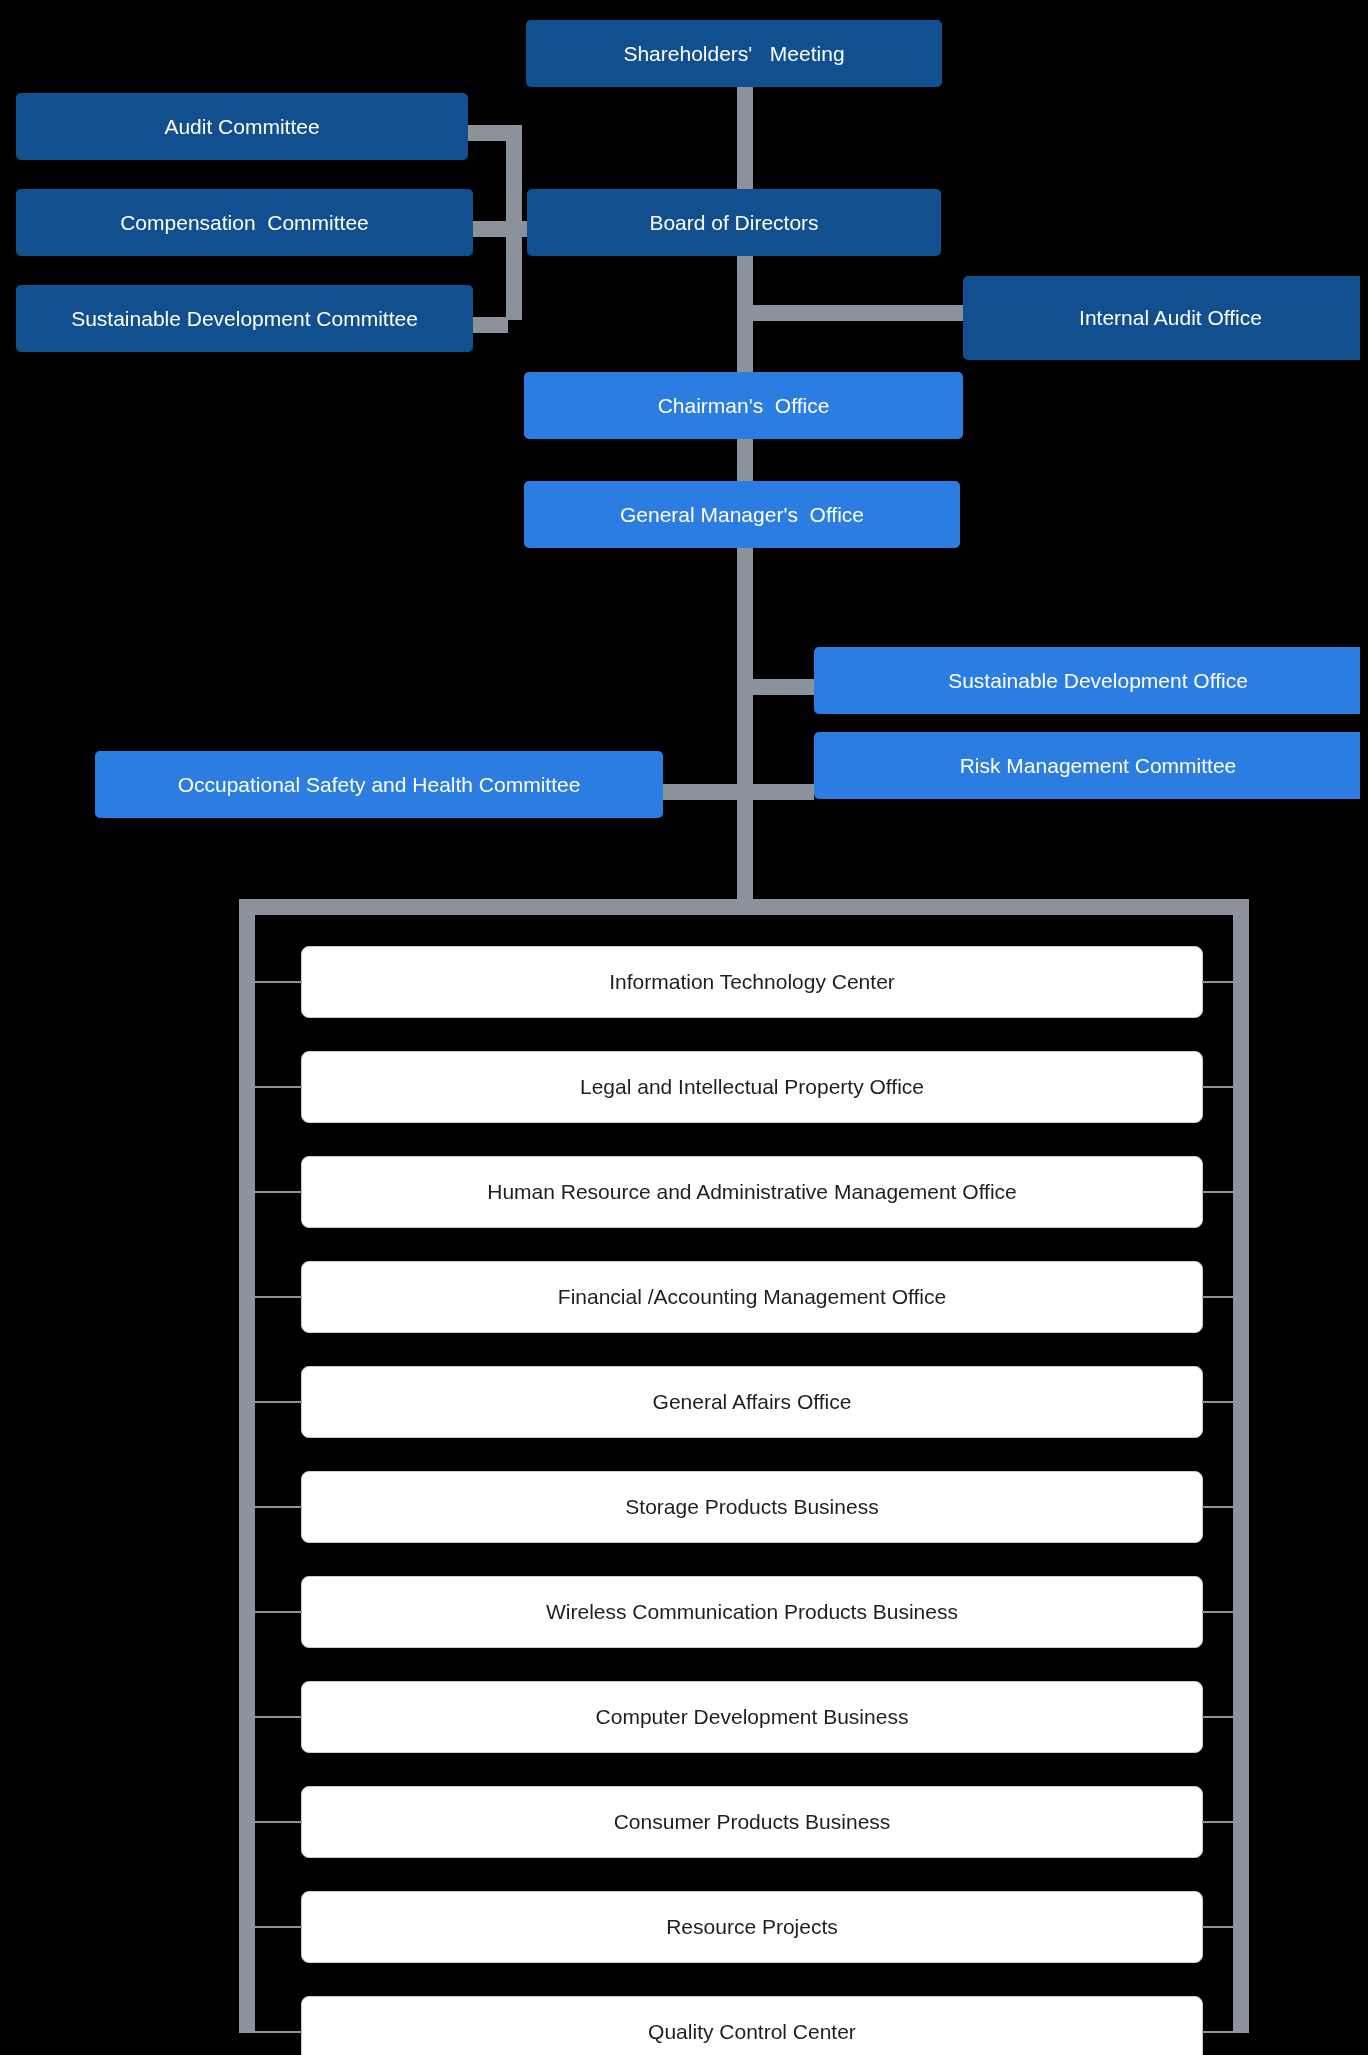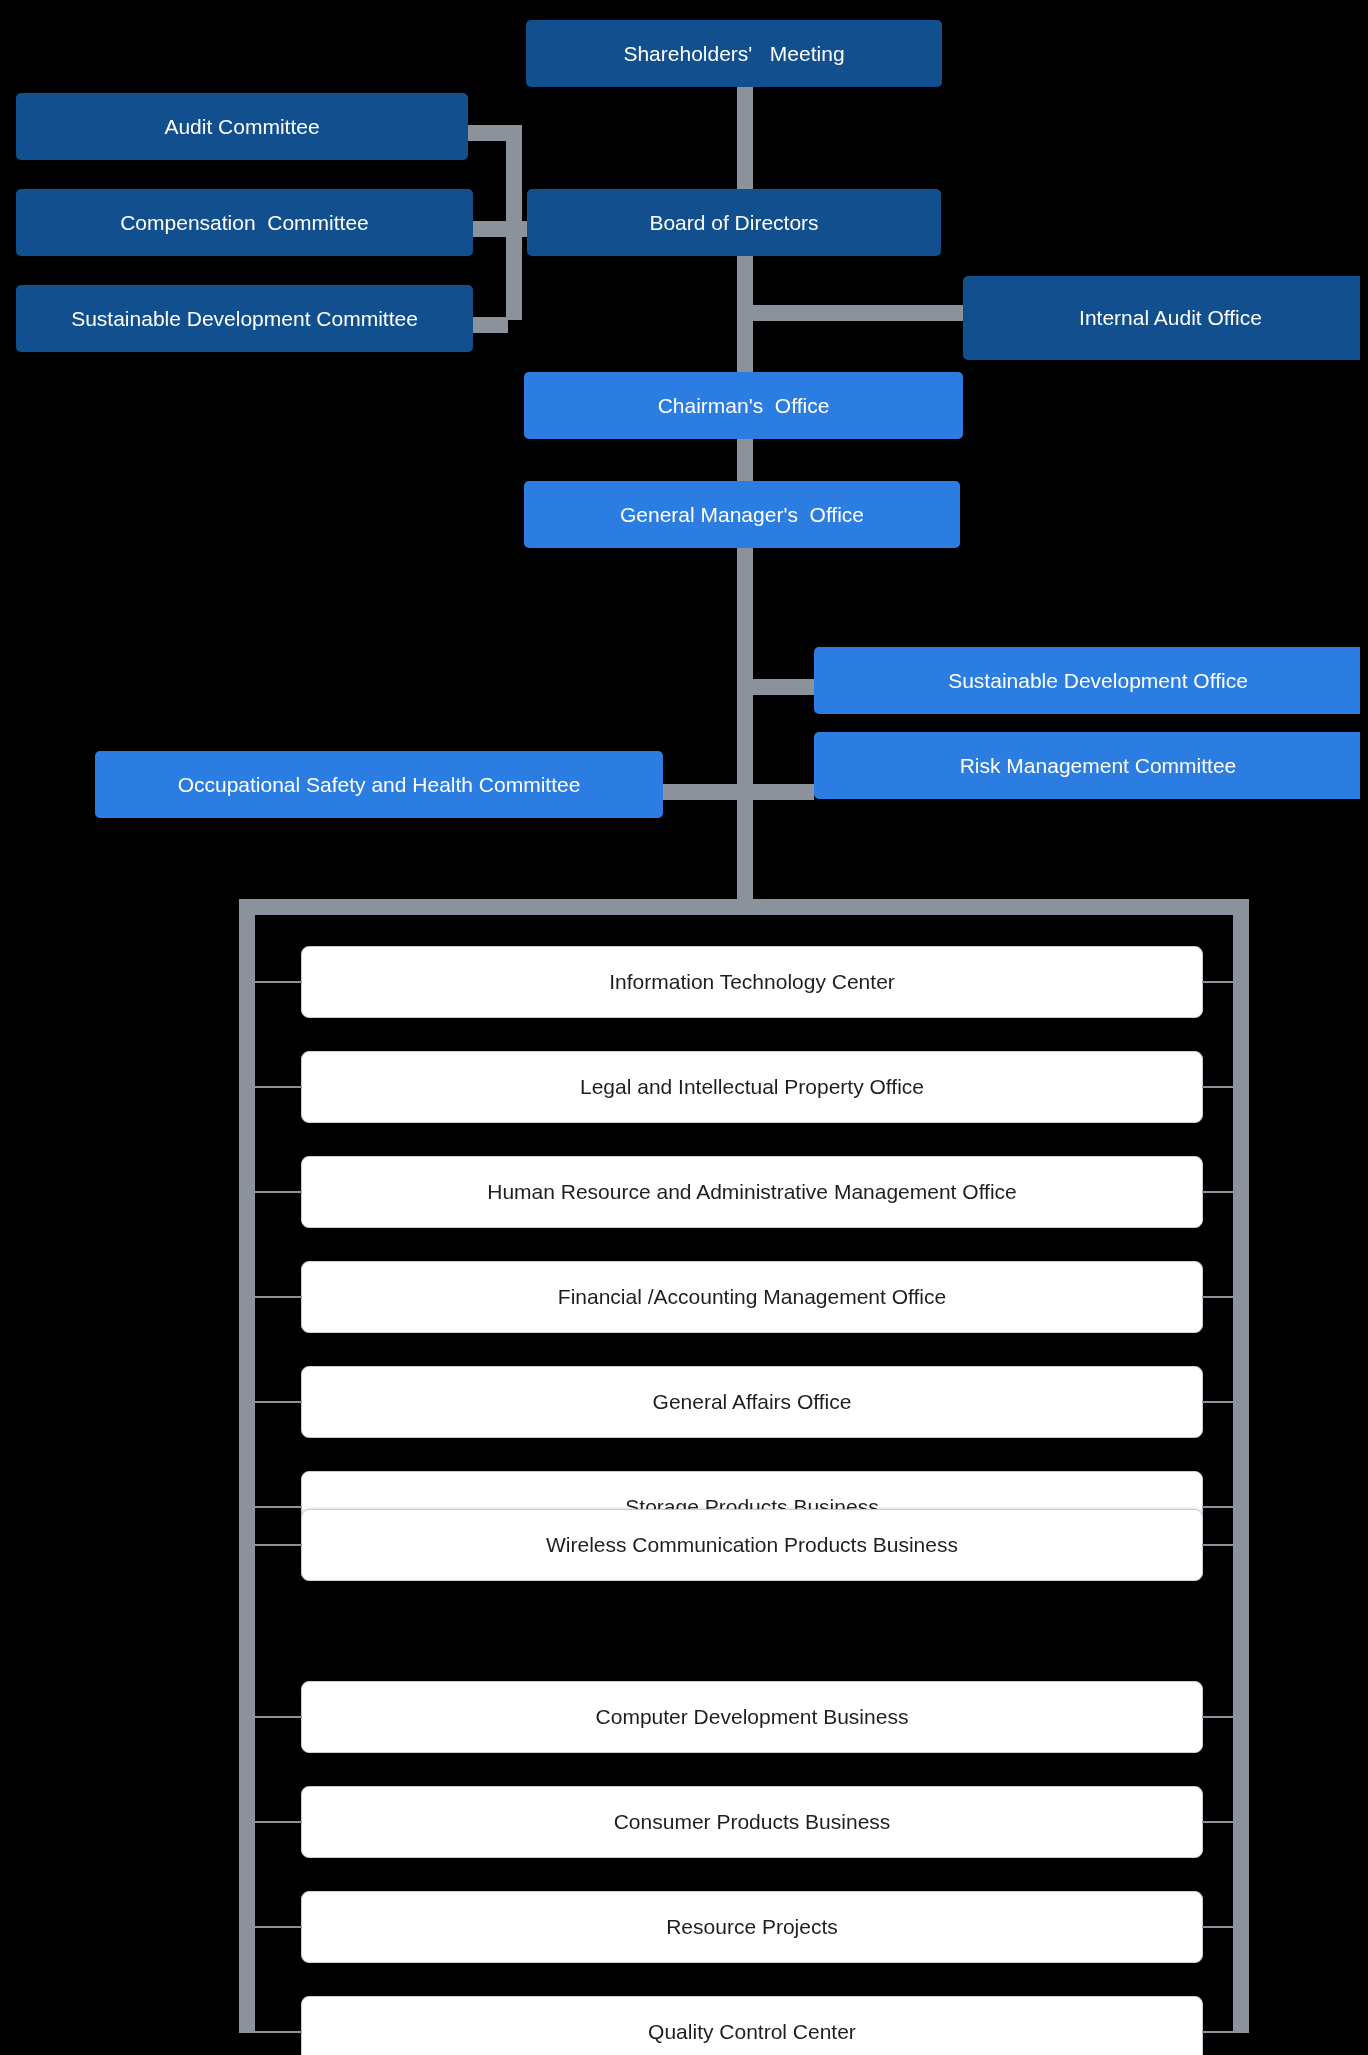--- a/index.html
+++ b/index.html
@@ -129,21 +129,21 @@
   </div>
   <div class="dept" style="top:1245px">
     <span class="dlabel">Financial /Accounting Management Office</span>
   </div>
   <div class="dept" style="top:1350px">
     <span class="dlabel">General Affairs Office</span>
   </div>
   <div class="dept" style="top:1455px">
     <span class="dlabel">Storage Products Business</span>
   </div>
-  <div class="dept" style="top:1493px">
+  <div class="dept" style="top:1560px">
     <span class="dlabel">Wireless Communication Products Business</span>
   </div>
   <div class="dept" style="top:1665px">
     <span class="dlabel">Computer Development Business</span>
   </div>
   <div class="dept" style="top:1770px">
     <span class="dlabel">Consumer Products Business</span>
   </div>
   <div class="dept" style="top:1875px">
     <span class="dlabel">Resource Projects</span>

